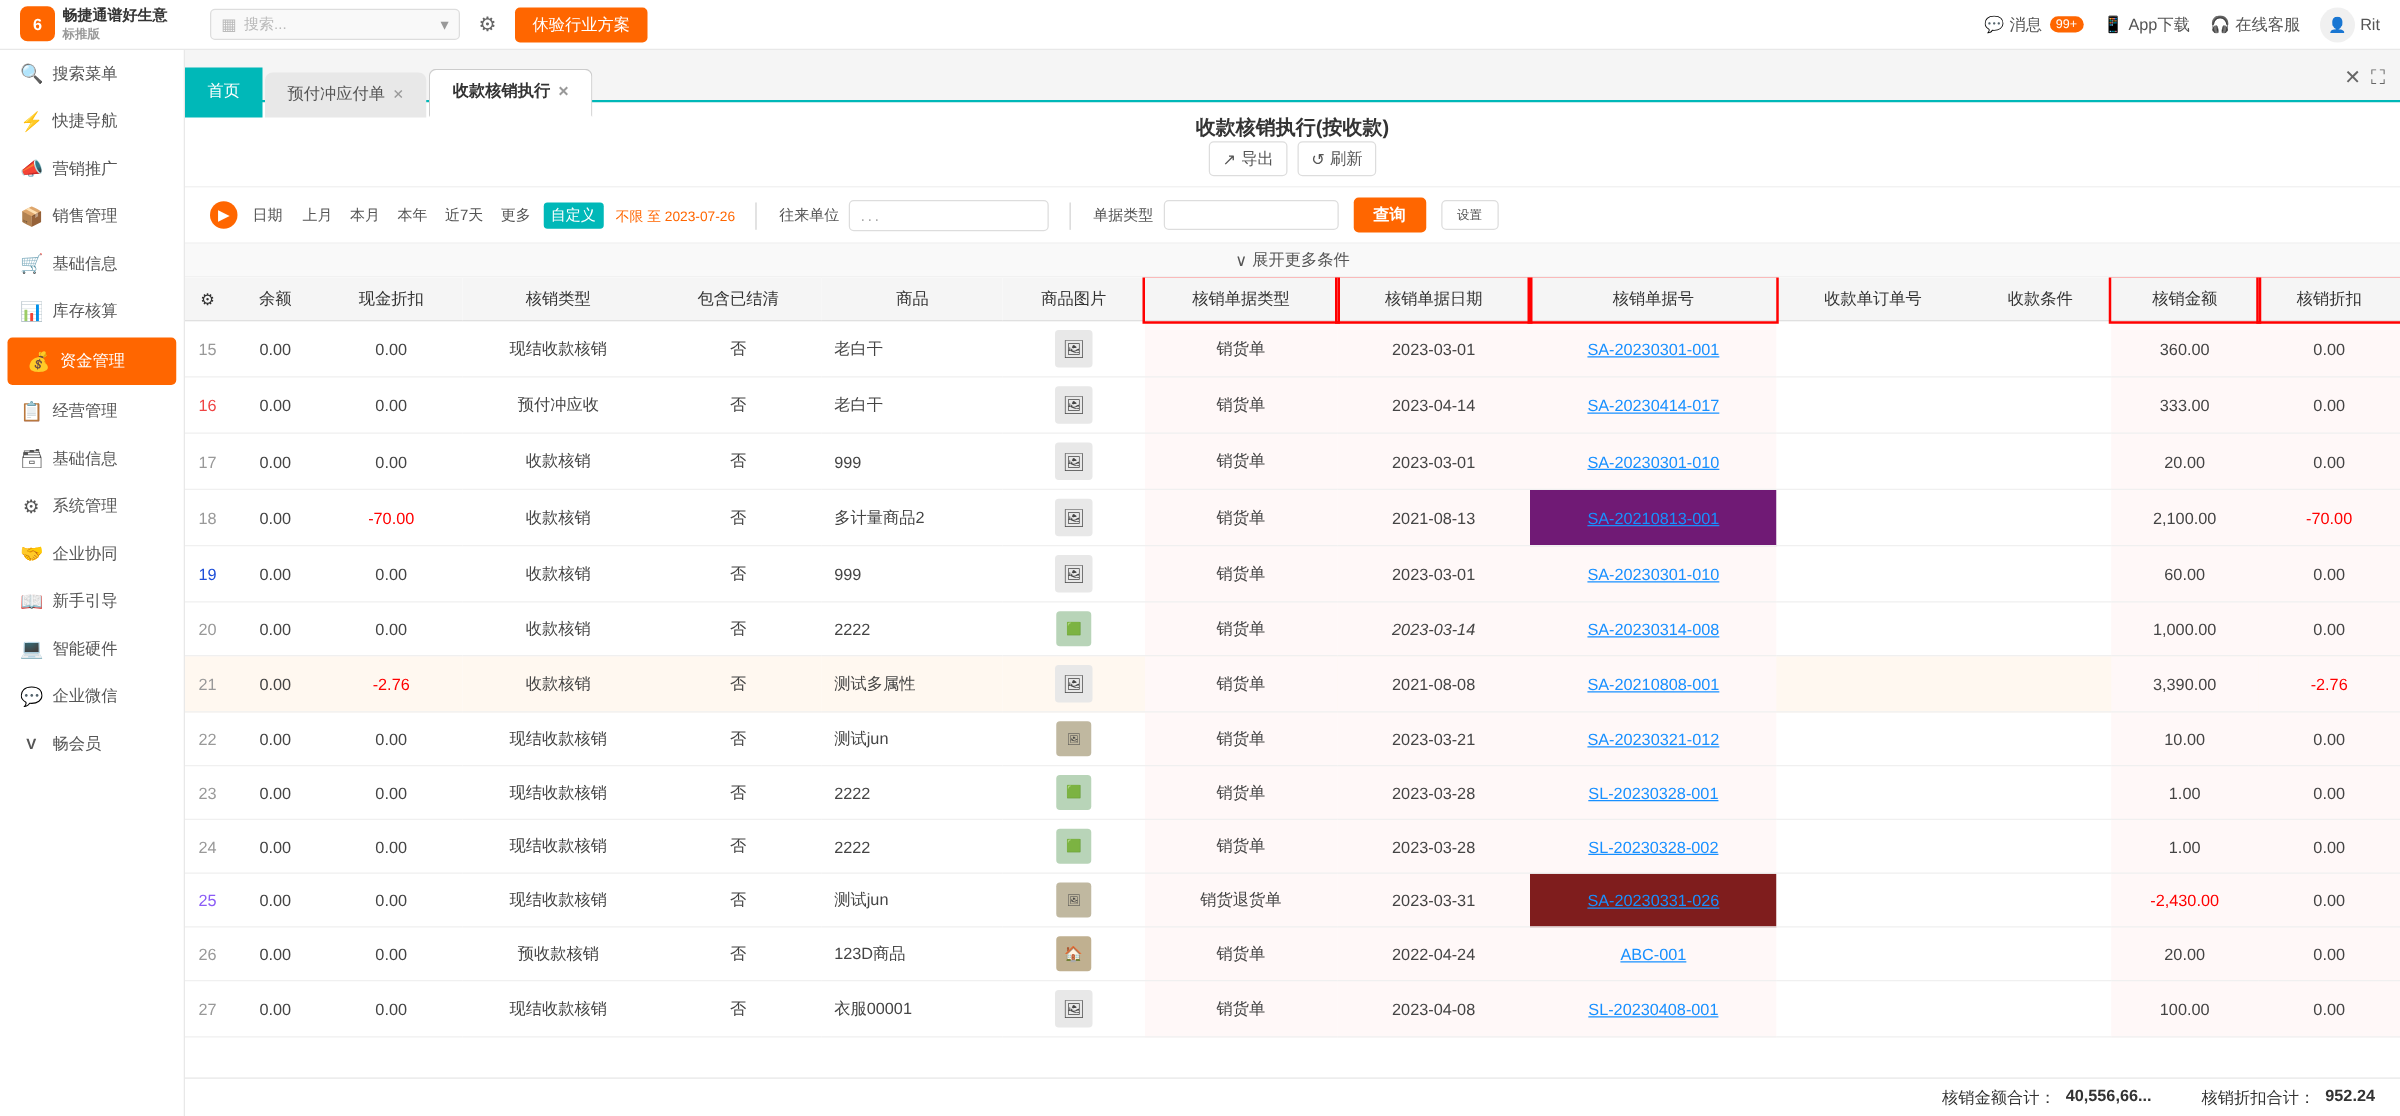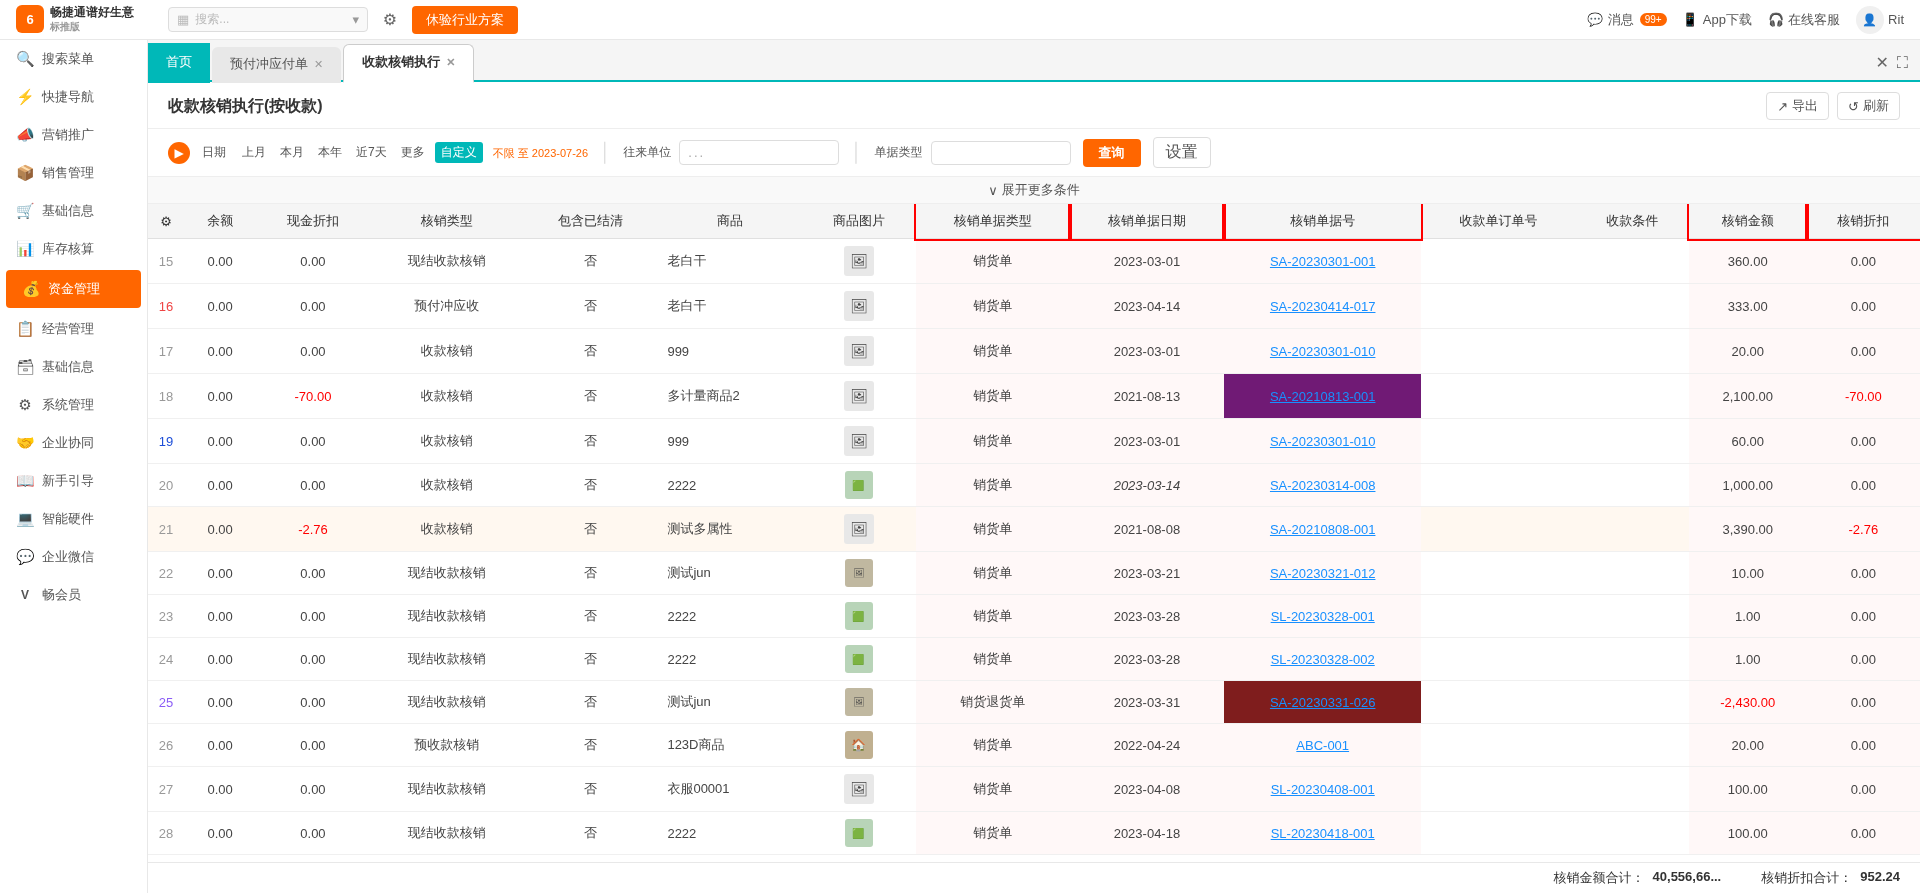--- a/index.html
+++ b/index.html
@@ -88,21 +88,21 @@
 
     
     .tab-bar {
       height: 42px; background: #f5f5f5; display: flex; align-items: flex-end;
       border-bottom: 2px solid #00b8b8; padding-left: 0;
     }
     .tab {
       display: flex; align-items: center; gap: 6px;
       padding: 8px 18px 10px; cursor: pointer; color: #555; font-size: 13px;
       background: #e8e8e8; border-top-left-radius: 6px; border-top-right-radius: 6px;
-      margin-right: 2px; position: relative; top: 3px;
+      margin-right: 2px; position: relative; top: 14px;
     }
     .tab.active {
       background: #fff; color: #333; font-weight: bold;
       border: 1px solid #ccc; border-bottom: 2px solid #fff; z-index: 1;
     }
     .tab-home {
       background: #00b8b8; color: white; border-radius: 0; padding: 10px 18px 12px;
     }
     .tab-close { font-size: 11px; color: #999; cursor: pointer; }
     .tab-bar-right {
@@ -111,20 +111,21 @@
     .tab-bar-right-btn { background: none; border: none; cursor: pointer; color: #666; font-size: 16px; }
 
     
     .page-content { flex: 1; background: #f0f0f0; padding: 0; overflow: hidden; display: flex; flex-direction: column; }
 
     
     .page-header {
       background: #fff; padding: 10px 20px 8px;
       display: flex; align-items: center; justify-content: space-between;
       border-bottom: 1px solid #eee;
+      flex-direction: column;
     }
     .page-title { font-size: 16px; font-weight: bold; color: #333; }
     .page-header-actions { display: flex; gap: 8px; }
     .header-btn {
       display: flex; align-items: center; gap: 4px;
       padding: 4px 10px; border: 1px solid #ddd; border-radius: 4px;
       background: #fff; cursor: pointer; color: #555; font-size: 12px;
     }
 
     
@@ -155,21 +156,21 @@
       border: 1px solid #ddd; border-radius: 4px; padding: 4px 28px 4px 8px;
       background: #fff; min-width: 140px; font-size: 12px; color: #555; appearance: none;
       cursor: pointer;
     }
     .query-btn {
       background: #f60; color: white; border: none; border-radius: 4px;
       padding: 5px 16px; cursor: pointer; font-size: 13px; font-weight: bold;
     }
     .settings-btn {
       background: #fff; color: #555; border: 1px solid #ddd; border-radius: 4px;
-      padding: 4px 12px; cursor: pointer; font-size: 16px;
+      padding: 4px 12px; cursor: pointer; font-size: 10px;
     }
 
     
     .expand-bar {
       background: #f9f9f9; padding: 4px 20px;
       display: flex; align-items: center; justify-content: center;
       border-bottom: 1px solid #eee; cursor: pointer;
     }
     .expand-bar-btn { background: none; border: none; cursor: pointer; color: #555; font-size: 12px; display: flex; align-items: center; gap: 4px; }
 
@@ -626,36 +627,20 @@
       <td class="td-left">衣服00001</td>
       <td><div class="img-thumb" style="background:#e8e8e8; font-size:14px;">🖼</div></td>
       <td style="background:#fff8f8;">销货单</td>
       <td style="background:#fff8f8;">2023-04-08</td>
       <td style="background:#fff8f8;"><a class="td-link">SL-20230408-001</a></td>
       <td></td>
       <td></td>
       <td style="background:#fff8f8;" class="">100.00</td>
       <td style="background:#fff8f8;" class="">0.00</td>
     </tr>
-              <tr>
-      <td style="color:#999;">28</td>
-      <td>0.00</td>
-      <td class="">0.00</td>
-      <td>现结收款核销</td>
-      <td>否</td>
-      <td class="td-left">2222</td>
-      <td><div class="img-thumb-sm" style="background:#b8d4b8;">🟩</div></td>
-      <td style="background:#fff8f8;">销货单</td>
-      <td style="background:#fff8f8;">2023-04-18</td>
-      <td style="background:#fff8f8;"><a class="td-link">SL-20230418-001</a></td>
-      <td></td>
-      <td></td>
-      <td style="background:#fff8f8;" class="">100.00</td>
-      <td style="background:#fff8f8;" class="">0.00</td>
-    </tr>
             </tbody>
         </table>
       </div>
 
       <div class="table-footer">
         <div class="footer-item">
           <span>核销金额合计：</span>
           <span class="footer-value">40,556,66...</span>
         </div>
         <div class="footer-item">

